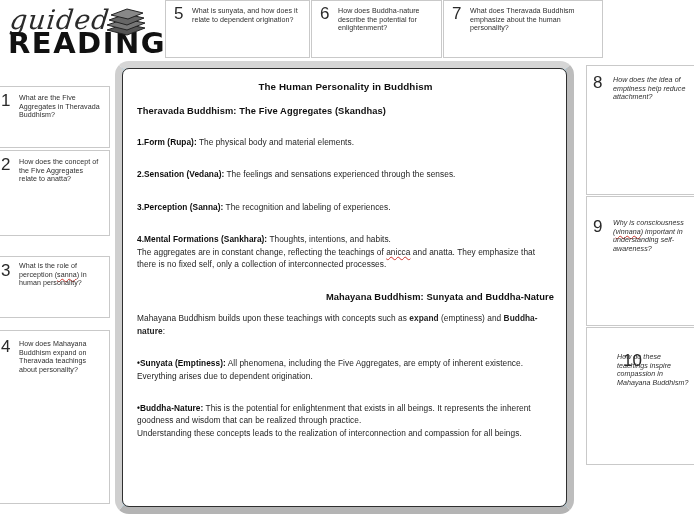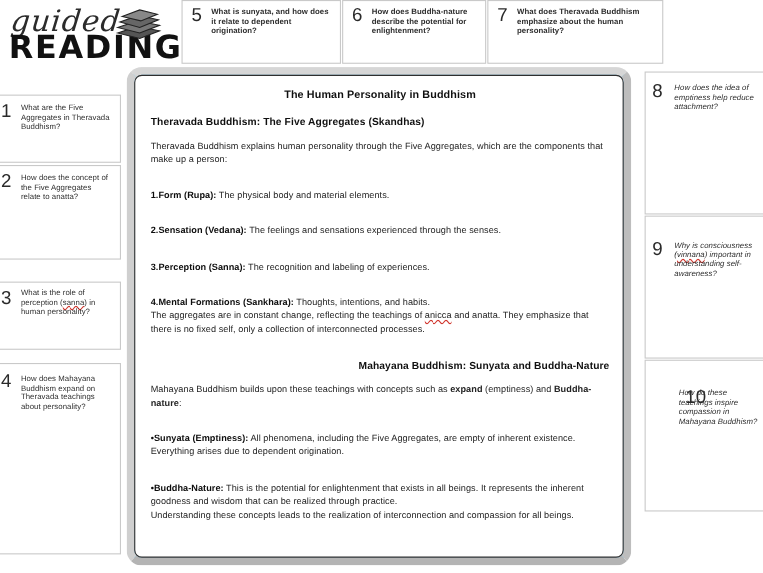--- a/index.html
+++ b/index.html
@@ -52,21 +52,21 @@
     letter-spacing:.05px;
   }
   .misspell{
     text-decoration:underline wavy #d0342c;
     text-decoration-skip-ink:none;
   }
 
   
   .top-q{top:0;height:58px;}
   .top-q .qnum{left:8px;top:4px;font-size:17px;}
-  .top-q .qtext{left:26px;top:6px;right:5px;font-weight:bold;}
+  .top-q .qtext{left:26px;top:6px;right:5px;}
 
   
   .left-q .qnum{left:6px;font-size:17px;}
   .left-q .qtext{left:24px;right:6px;}
 
   
   .right-q .qnum{left:6px;font-size:17px;}
   .right-q .qtext{left:26px;right:6px;font-style:italic;}
 
   
@@ -182,21 +182,20 @@
     <div class="qnum" style="top:24px;left:4px;margin-left:32px;">10</div>
     <div class="qtext" style="top:25px;left:30px;">How do these teachings inspire compassion in Mahayana Buddhism?</div>
   </div>
 
   <div class="doc-frame">
     <div class="doc-inner">
 
       <div class="doc-title">The Human Personality in Buddhism</div>
 
       <div class="doc-h2">Theravada Buddhism: The Five Aggregates (Skandhas)</div>
-      <p class="doc-p">Theravada Buddhism explains human personality through the Five Aggregates, which are the components that make up a person:</p>
 
       <ul class="doc-list">
         <li><b>1.Form (Rupa):</b><span> The physical body and material elements.</span></li>
         <li><b>2.Sensation (Vedana):</b><span> The feelings and sensations experienced through the senses.</span></li>
         <li><b>3.Perception (Sanna):</b><span> The recognition and labeling of experiences.</span></li>
         <li><b>4.Mental Formations (Sankhara):</b><span> Thoughts, intentions, and habits.</span></li>
       </ul>
 
       <p class="doc-p tight"><span>The aggregates are in constant change, reflecting the teachings of </span><span class="misspell">anicca</span><span> and anatta. They emphasize that there is no fixed self, only a collection of interconnected processes.</span></p>
 

